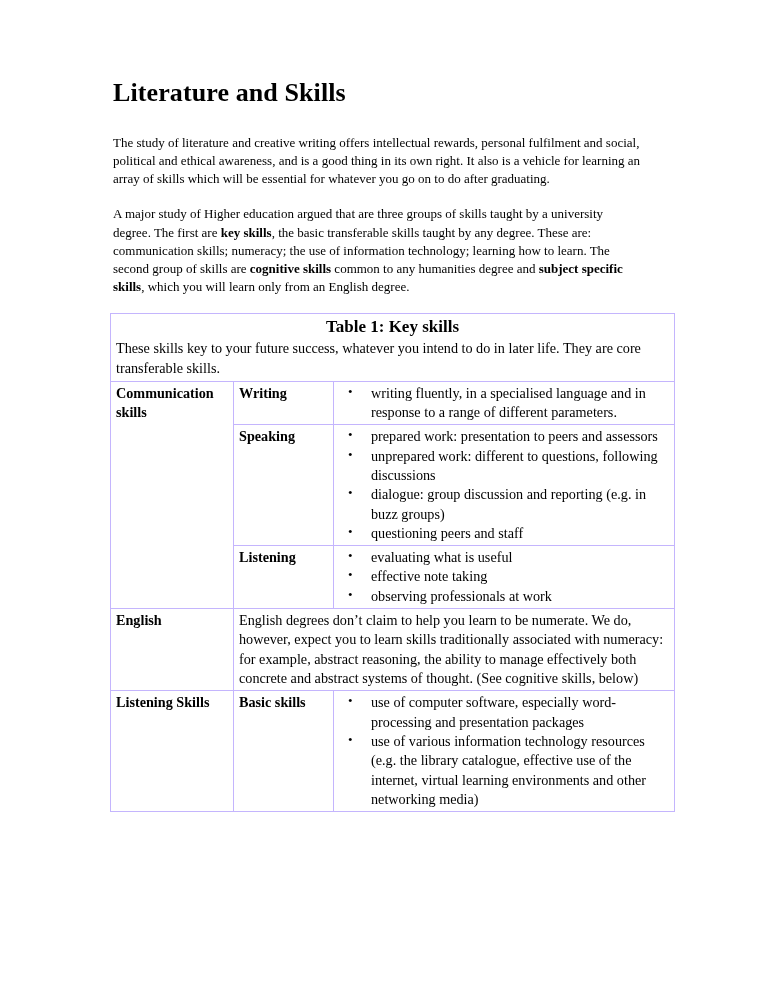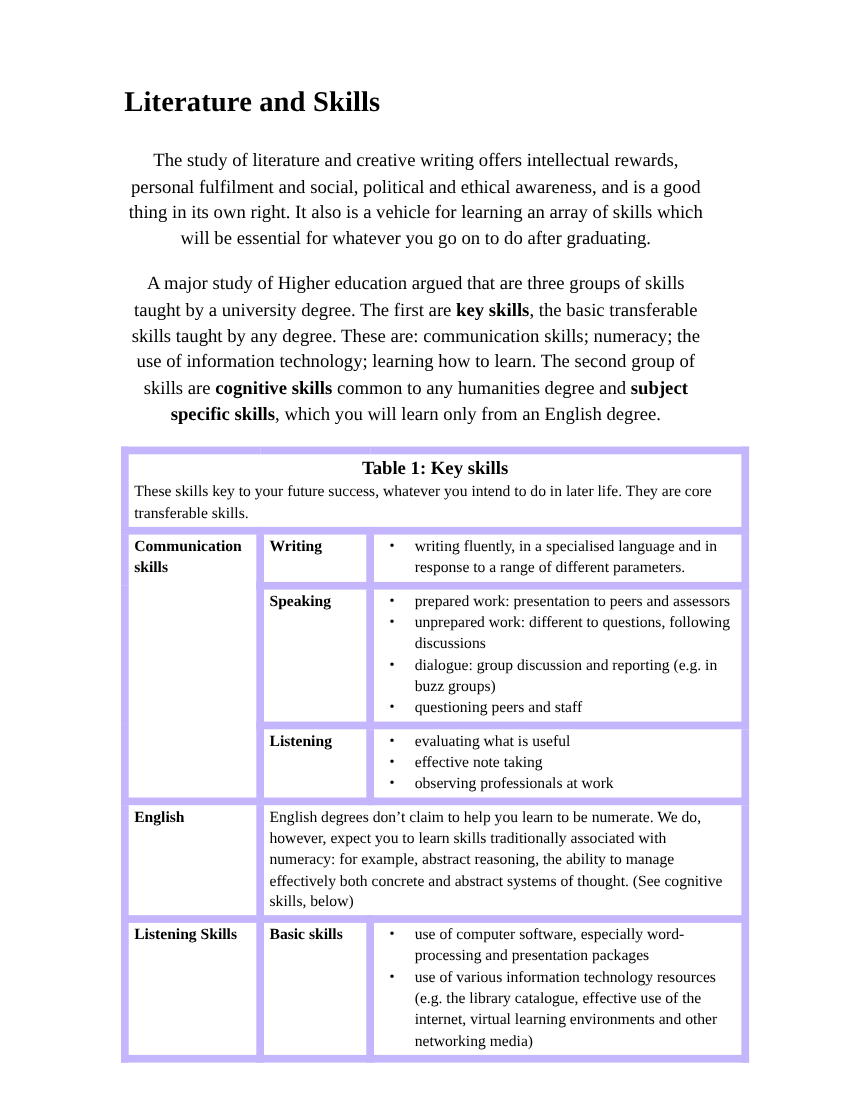--- a/index.html
+++ b/index.html
@@ -33,44 +33,44 @@
     letter-spacing: 0.1px;
   }
   h2.sub-heading {
     font-size: 15.5px;
     font-weight: bold;
     line-height: 1.38;
     margin: 0 0 18px 0;
     width: 500px;
   }
   p.body-text {
-    font-size: 17px;
+    font-size: 13px;
     line-height: 1.40;
     margin: 0 0 17px 0;
-    text-align: center;
+    text-align: left;
     font-family: Liberation Serif, serif;
   }
   p.body-text.last-intro {
     margin-bottom: 14px;
   }
   b, strong { font-weight: bold; }
 
   
   .table-wrap {
     margin-left: 110px;
     width: 564px;
   }
   table.skills-table {
     border-collapse: collapse;
     width: 564px;
     table-layout: fixed;
     border: 1px solid #9a9a9a;
   }
   table.skills-table td {
-    border: 7px solid #c4b5fd;
+    border: 1px solid #c4b5fd;
     vertical-align: top;
     padding: 2px 5px 2px 5px;
     font-size: 14.2px;
     line-height: 1.36;
   }
   td.caption-cell {
     border-bottom: 1px solid #9a9a9a;
     padding: 3px 6px 2px 6px;
   }
   .table-title {

